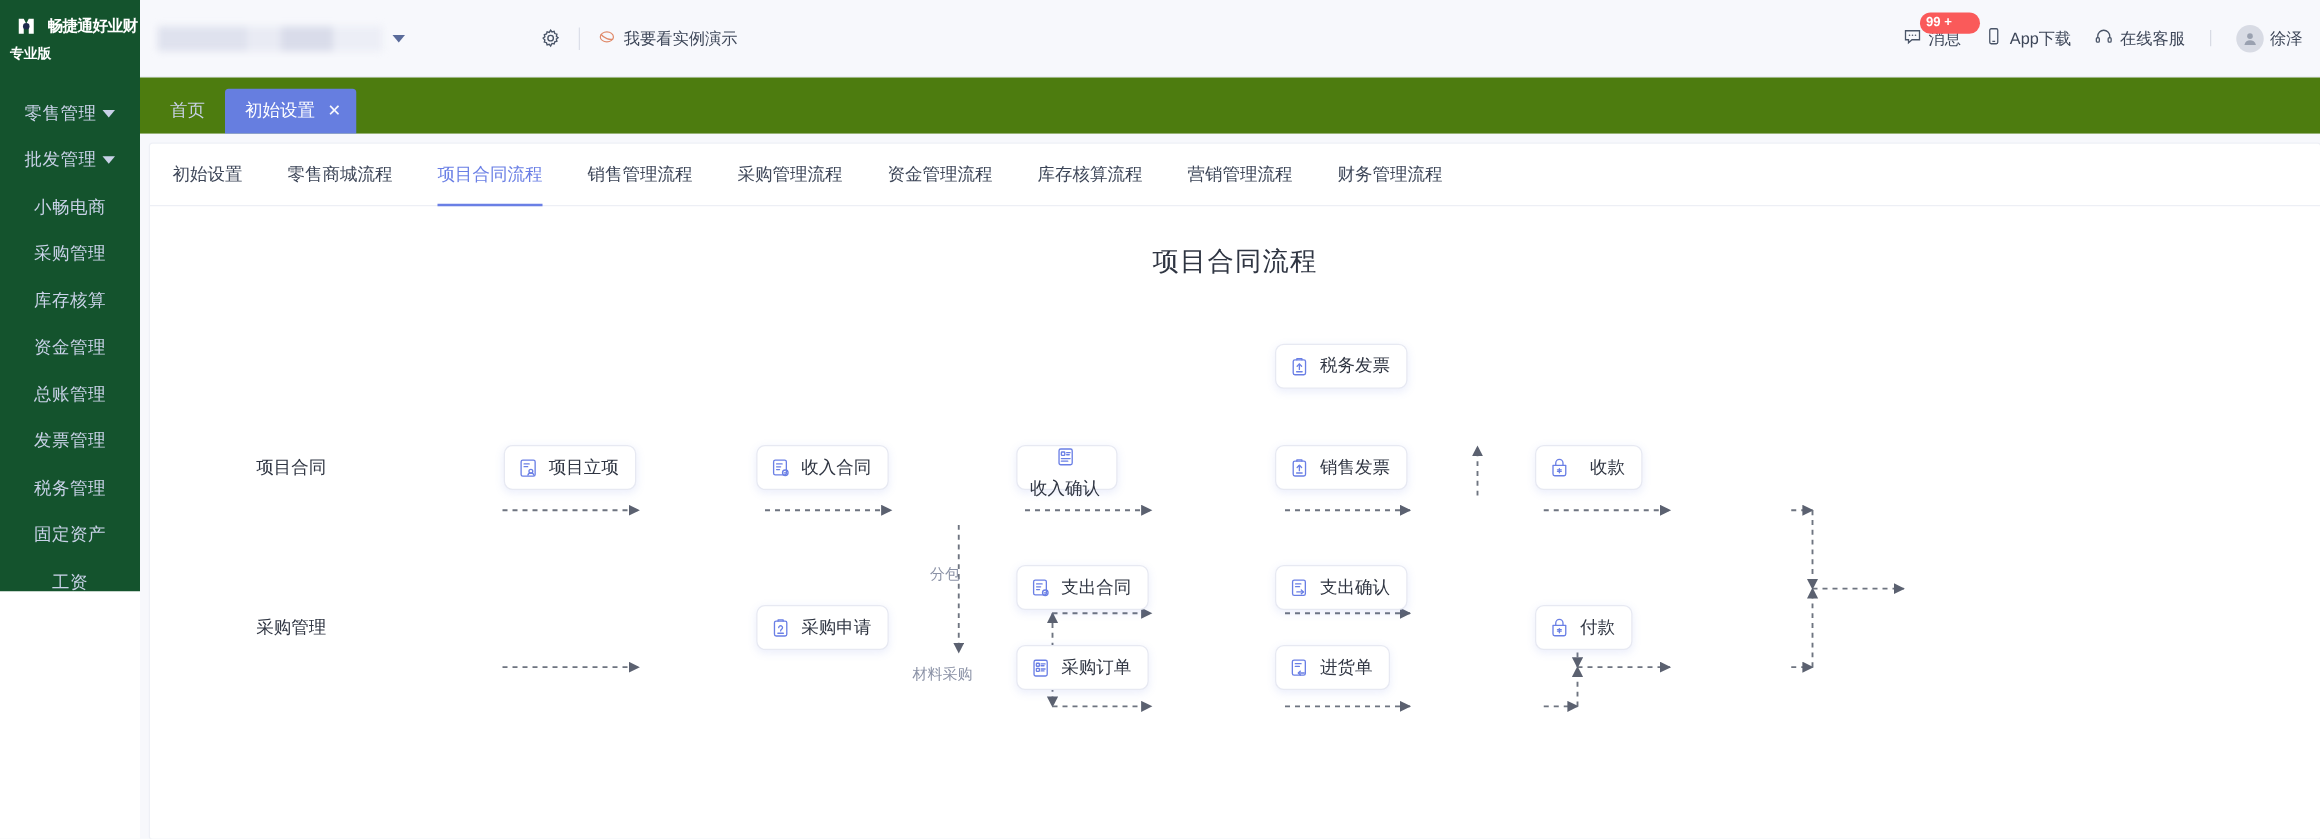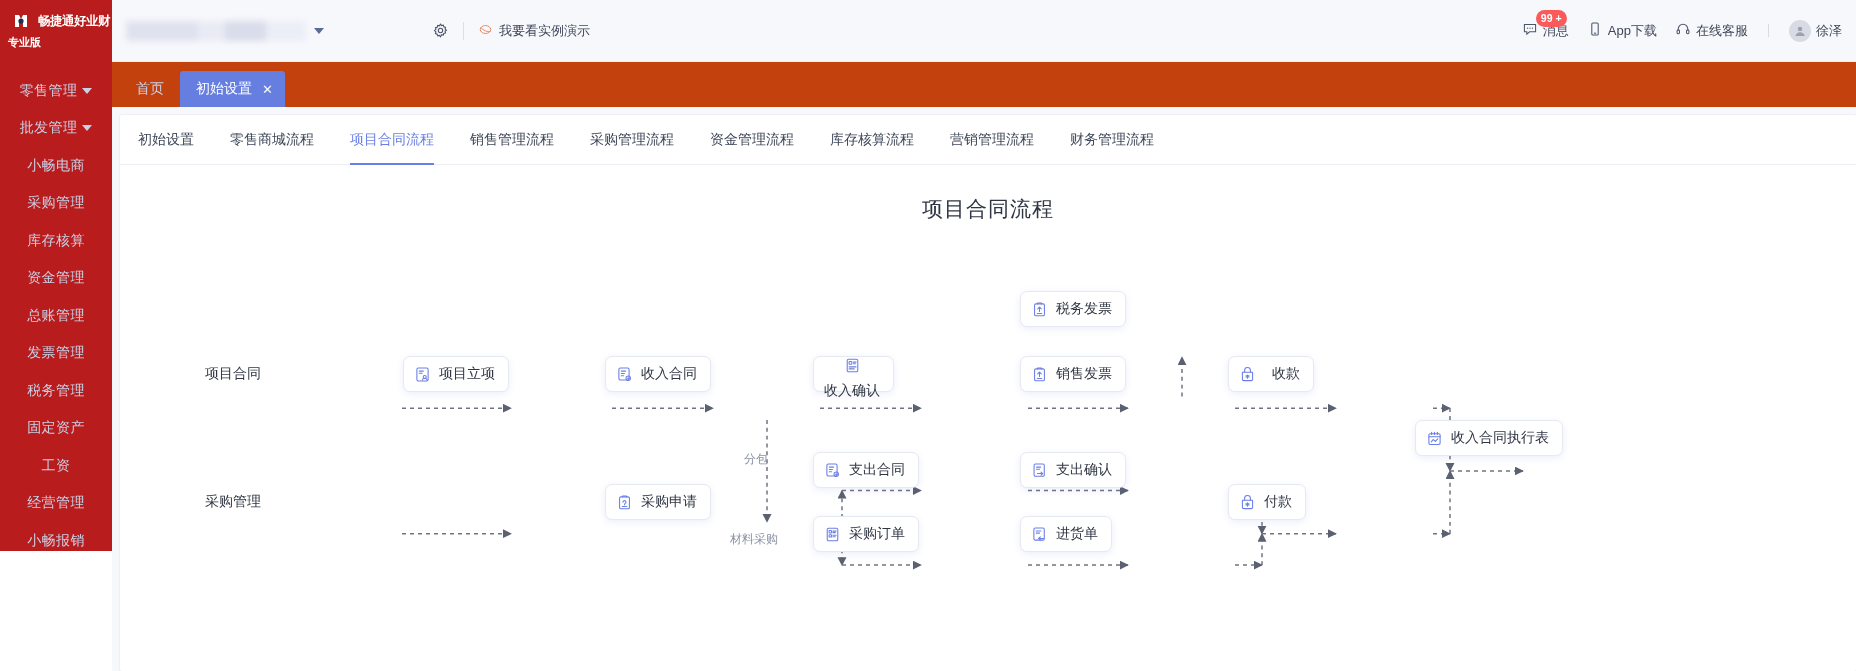--- a/index.html
+++ b/index.html
@@ -6,22 +6,22 @@
   html, body {
     width: 1856px; height: 671px;
     overflow: hidden;
     font-family: "Liberation Sans", "DejaVu Sans", sans-serif;
     background: #f5f6fa;
   }
   .app { position: relative; width: 1856px; height: 671px; display: flex; background:#fff; }
 
   
   .sidebar {
-    width: 112px; height: 551px; flex: 0 0 112px;
-    background: #b91c1c;
+    width: 112px; height: 473px; flex: 0 0 112px;
+    background: #14532d;
     position: relative;
     overflow: hidden;
   }
   .brand {
     height: 62px; padding: 8px 0 0 0;
     display: flex; flex-direction: column; align-items: flex-start;
   }
   .brand-row { display: flex; align-items: center; gap: 4px; padding-left: 8px; }
   .brand-logo { width: 26px; height: 26px; flex: 0 0 26px; }
   .brand-name {
@@ -65,31 +65,31 @@
   }
   .icon-btn { display: inline-flex; align-items: center; cursor: pointer; color:#4a5568; }
   .vdiv { width:1px; height:18px; background:#dcdfe9; margin: 0 14px; }
   .demo-link { display:flex; align-items:center; gap:6px; color:#3d4658; font-size:13px; cursor:pointer; }
   .spacer { flex: 1; }
   .hdr-right { display:flex; align-items:center; gap:18px; }
   .hdr-item { display:flex; align-items:center; gap:5px; font-size:13px; color:#3d4658; cursor:pointer; position:relative;}
   .badge {
     position:absolute; top:-11px; left:14px;
     background:#fa5a5a; color:#fff; font-size:10.5px; line-height:1;
-    padding:3px 5px 3px 5px; border-radius:9px; font-weight:700; white-space:nowrap;
+    padding:3px 22px 3px 5px; border-radius:9px; font-weight:700; white-space:nowrap;
   }
   .avatar {
     width:22px;height:22px;border-radius:50%;background:#d8dbe4;
     display:flex;align-items:center;justify-content:center;
   }
   .uname { font-size:13px; color:#3d4658; }
 
   
   .tabstrip {
-    height: 45px; flex: 0 0 45px; background: #c2410c;
+    height: 45px; flex: 0 0 45px; background: #4d7c0f;
     display: flex; align-items: flex-end; padding-left: 8px;
   }
   .ptab {
     height: 36px; min-width: 58px; padding: 0 16px;
     display:flex; align-items:center; justify-content:center;
     color:#c9d2e8; font-size:14px; cursor:pointer;
   }
   .ptab.active {
     background: #667ee0; color:#fff; border-radius: 3px 3px 0 0;
     padding-right: 12px;
@@ -430,40 +430,29 @@
               <div class="node" style="left: 1108px; top: 191px; gap: 16px;">
                 <span class="ic"><svg viewBox="0 0 20 20" width="17" height="17" fill="none" stroke="#6a7fe5" stroke-width="1.25" stroke-linecap="round" stroke-linejoin="round">
                     <path d="M4 7.4h12v8.2a1.6 1.6 0 0 1-1.6 1.6H5.6A1.6 1.6 0 0 1 4 15.6z"></path>
                     <path d="M6.6 7.4V5.2a3.4 3.4 0 0 1 6.8 0v2.2"></path>
                     <line x1="10" y1="10.6" x2="10" y2="14.4"></line>
                     <line x1="8.2" y1="11.6" x2="11.8" y2="11.6"></line>
                     <line x1="8.2" y1="13" x2="11.8" y2="13"></line>
                   </svg></span>
                 <span>收款</span>
               </div>
-              <div class="node" style="left: 900px; top: 126px;">
+              <div class="node" style="left: 900px; top: 110px;">
                 <span class="ic"><svg viewBox="0 0 20 20" width="17" height="17" fill="none" stroke="#6a7fe5" stroke-width="1.25" stroke-linecap="round" stroke-linejoin="round">
                     <rect x="4.2" y="3.4" width="11.6" height="14" rx="1.6"></rect>
                     <path d="M7.6 3.4V2.3h4.8v1.1"></path>
                     <line x1="10" y1="12.4" x2="10" y2="7.4"></line>
                     <path d="M7.9 9.4 L10 7.2 L12.1 9.4"></path>
                     <line x1="7.4" y1="14.6" x2="12.6" y2="14.6"></line>
                   </svg></span>
                 <span>税务发票</span>
-              </div>
-              <div class="node" style="left: 1295px; top: 255px;">
-                <span class="ic"><svg viewBox="0 0 20 20" width="17" height="17" fill="none" stroke="#6a7fe5" stroke-width="1.25" stroke-linecap="round" stroke-linejoin="round">
-                    <rect x="3.4" y="4.4" width="13.2" height="12.6" rx="1.6"></rect>
-                    <line x1="3.4" y1="8" x2="16.6" y2="8"></line>
-                    <line x1="6.6" y1="2.8" x2="6.6" y2="5.4"></line>
-                    <line x1="10" y1="2.8" x2="10" y2="5.4"></line>
-                    <line x1="13.4" y1="2.8" x2="13.4" y2="5.4"></line>
-                    <path d="M6.2 14 L8.4 11.2 L11 13.4 L13.8 10.4"></path>
-                  </svg></span>
-                <span>收入合同执行表</span>
               </div>
               <div class="node" style="left: 485px; top: 319px;">
                 <span class="ic"><svg viewBox="0 0 20 20" width="17" height="17" fill="none" stroke="#6a7fe5" stroke-width="1.25" stroke-linecap="round" stroke-linejoin="round">
                     <rect x="4.2" y="3.4" width="11.6" height="14" rx="1.6"></rect>
                     <path d="M7.6 3.4V2.3h4.8v1.1"></path>
                     <path d="M8.2 9.6a1.8 1.8 0 1 1 3.6 0c0 1.4-1.8 1.6-1.8 3"></path>
                     <line x1="7.4" y1="14.8" x2="12.6" y2="14.8"></line>
                   </svg></span>
                 <span>采购申请</span>
               </div>

